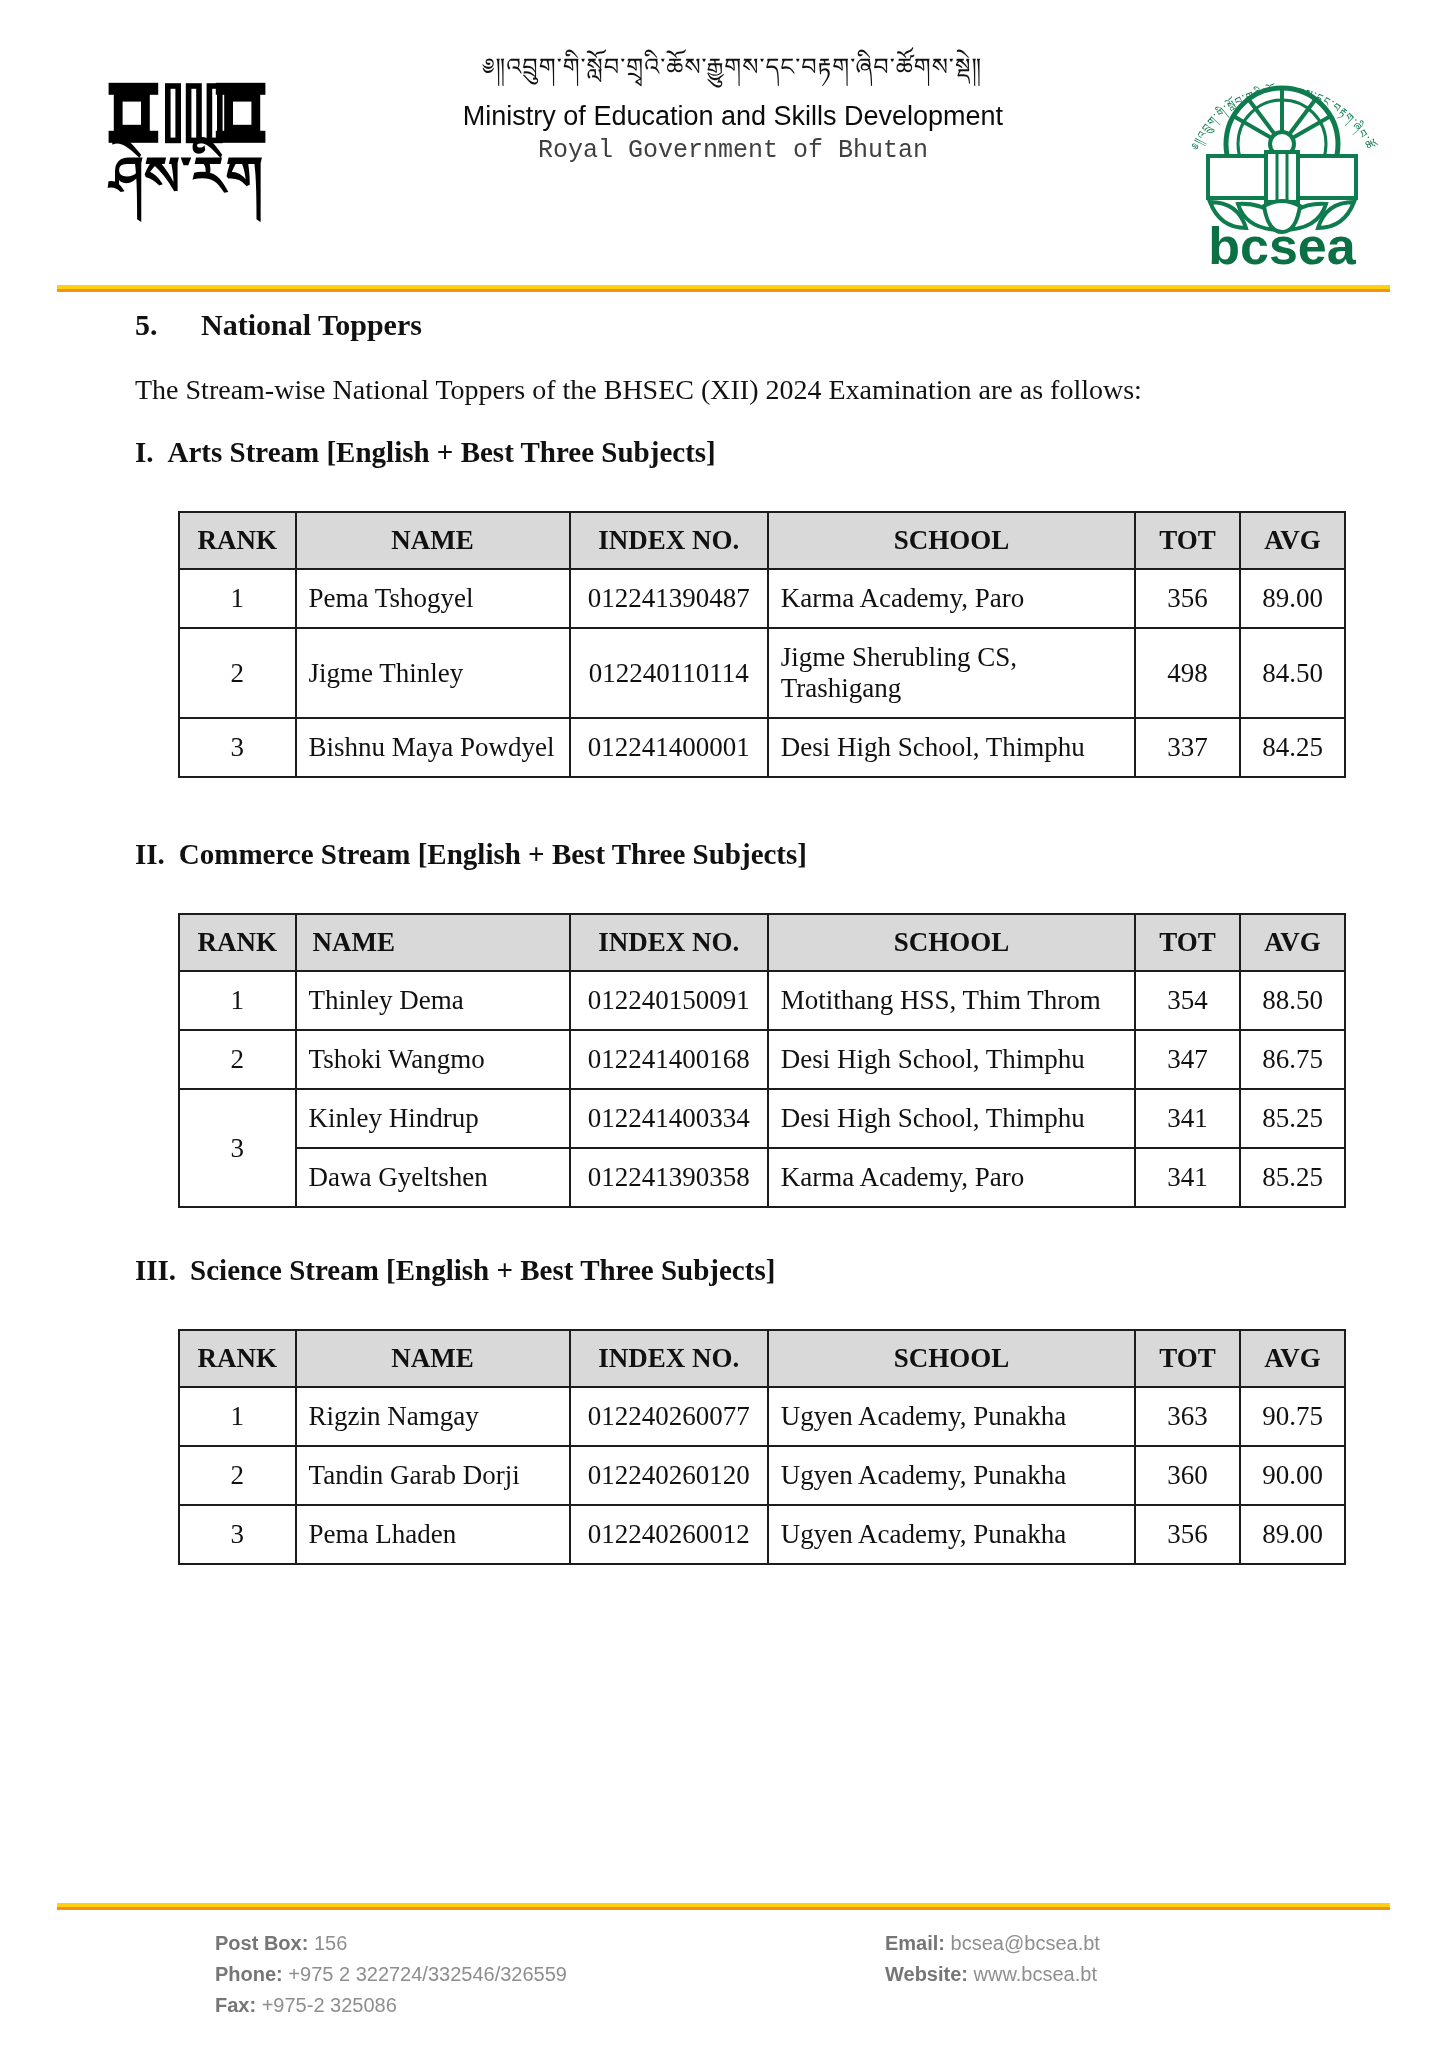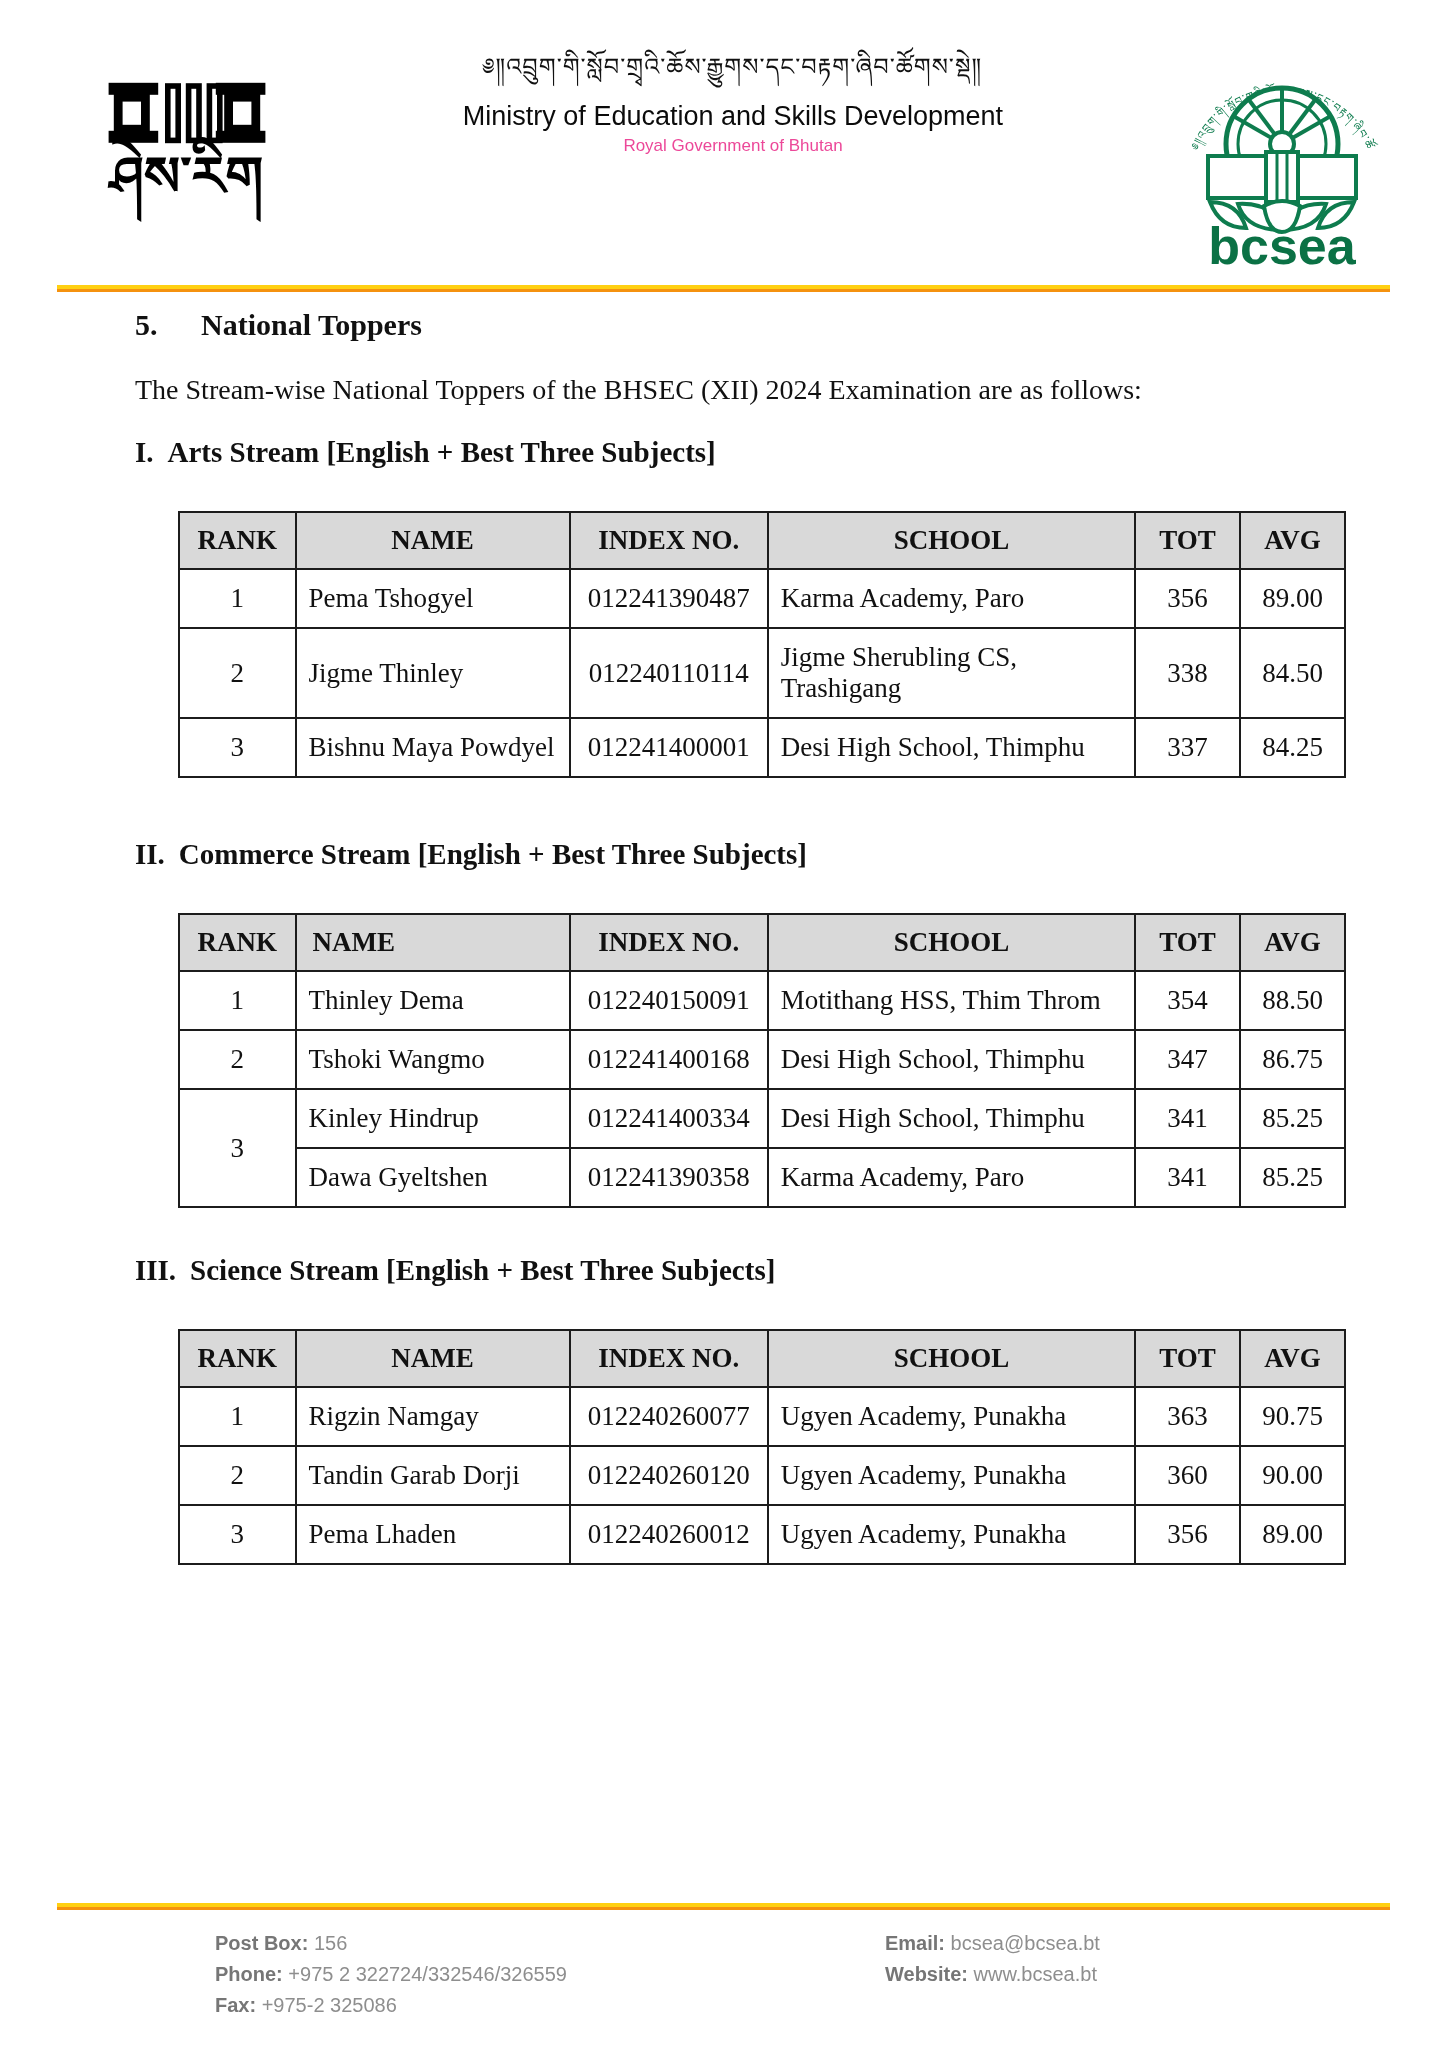--- a/index.html
+++ b/index.html
@@ -16,21 +16,21 @@
 
   
   .header { display:flex; align-items:flex-start; padding:32px 60px 0 84px; }
   .emblem-left { width:205px; margin-top:46px; flex:0 0 auto; text-align:center; }
   .emblem-left svg { display:block; margin:0 auto; }
   .emblem-script { font-size:54px; line-height:1.0; color:#000; font-weight:bold; }
   .header-center { flex:1 1 auto; text-align:center; margin-top:18px; padding:0 8px; }
   .dzongkha-title { font-size:24px; line-height:1.45; letter-spacing:1px; }
   .org-name { font-size:31px; font-weight:bold; margin-top:4px; letter-spacing:.5px; }
   .ministry-name { font-family:"Liberation Sans", sans-serif; font-size:27px; margin-top:16px; color:#0b0b0b; }
-  .govt-name { font-family:Liberation Sans, sans-serif; font-size:17px; margin-top:4px; color:#ec4899; }
+  .govt-name { font-family:Liberation Mono, monospace; font-size:25px; margin-top:4px; color:#404040; }
   .logo-right { width:210px; flex:0 0 auto; text-align:center; }
 
   .divider {
     height:7px; margin:14px 57px 0 57px;
     background:linear-gradient(to bottom,#ffd012 0%,#ffd012 55%,#f5920f 55%,#f5920f 100%);
   }
   .footer-divider {
     position:absolute; left:57px; right:57px; top:1903px; height:7px;
     background:linear-gradient(to bottom,#ffd012 0%,#ffd012 55%,#f5920f 55%,#f5920f 100%);
   }
@@ -181,21 +181,21 @@
               <td class="col-index">012241390487</td>
               <td class="col-school">Karma Academy, Paro</td>
               <td class="col-tot">356</td>
               <td class="col-avg">89.00</td>
             </tr>
             <tr>
               <td class="col-rank">2</td>
               <td class="col-name">Jigme Thinley</td>
               <td class="col-index">012240110114</td>
               <td class="col-school">Jigme Sherubling CS, Trashigang</td>
-              <td class="col-tot">338</td>
+              <td class="col-tot">498</td>
               <td class="col-avg">84.50</td>
             </tr>
             <tr>
               <td class="col-rank">3</td>
               <td class="col-name">Bishnu Maya Powdyel</td>
               <td class="col-index">012241400001</td>
               <td class="col-school">Desi High School, Thimphu</td>
               <td class="col-tot">337</td>
               <td class="col-avg">84.25</td>
             </tr>

